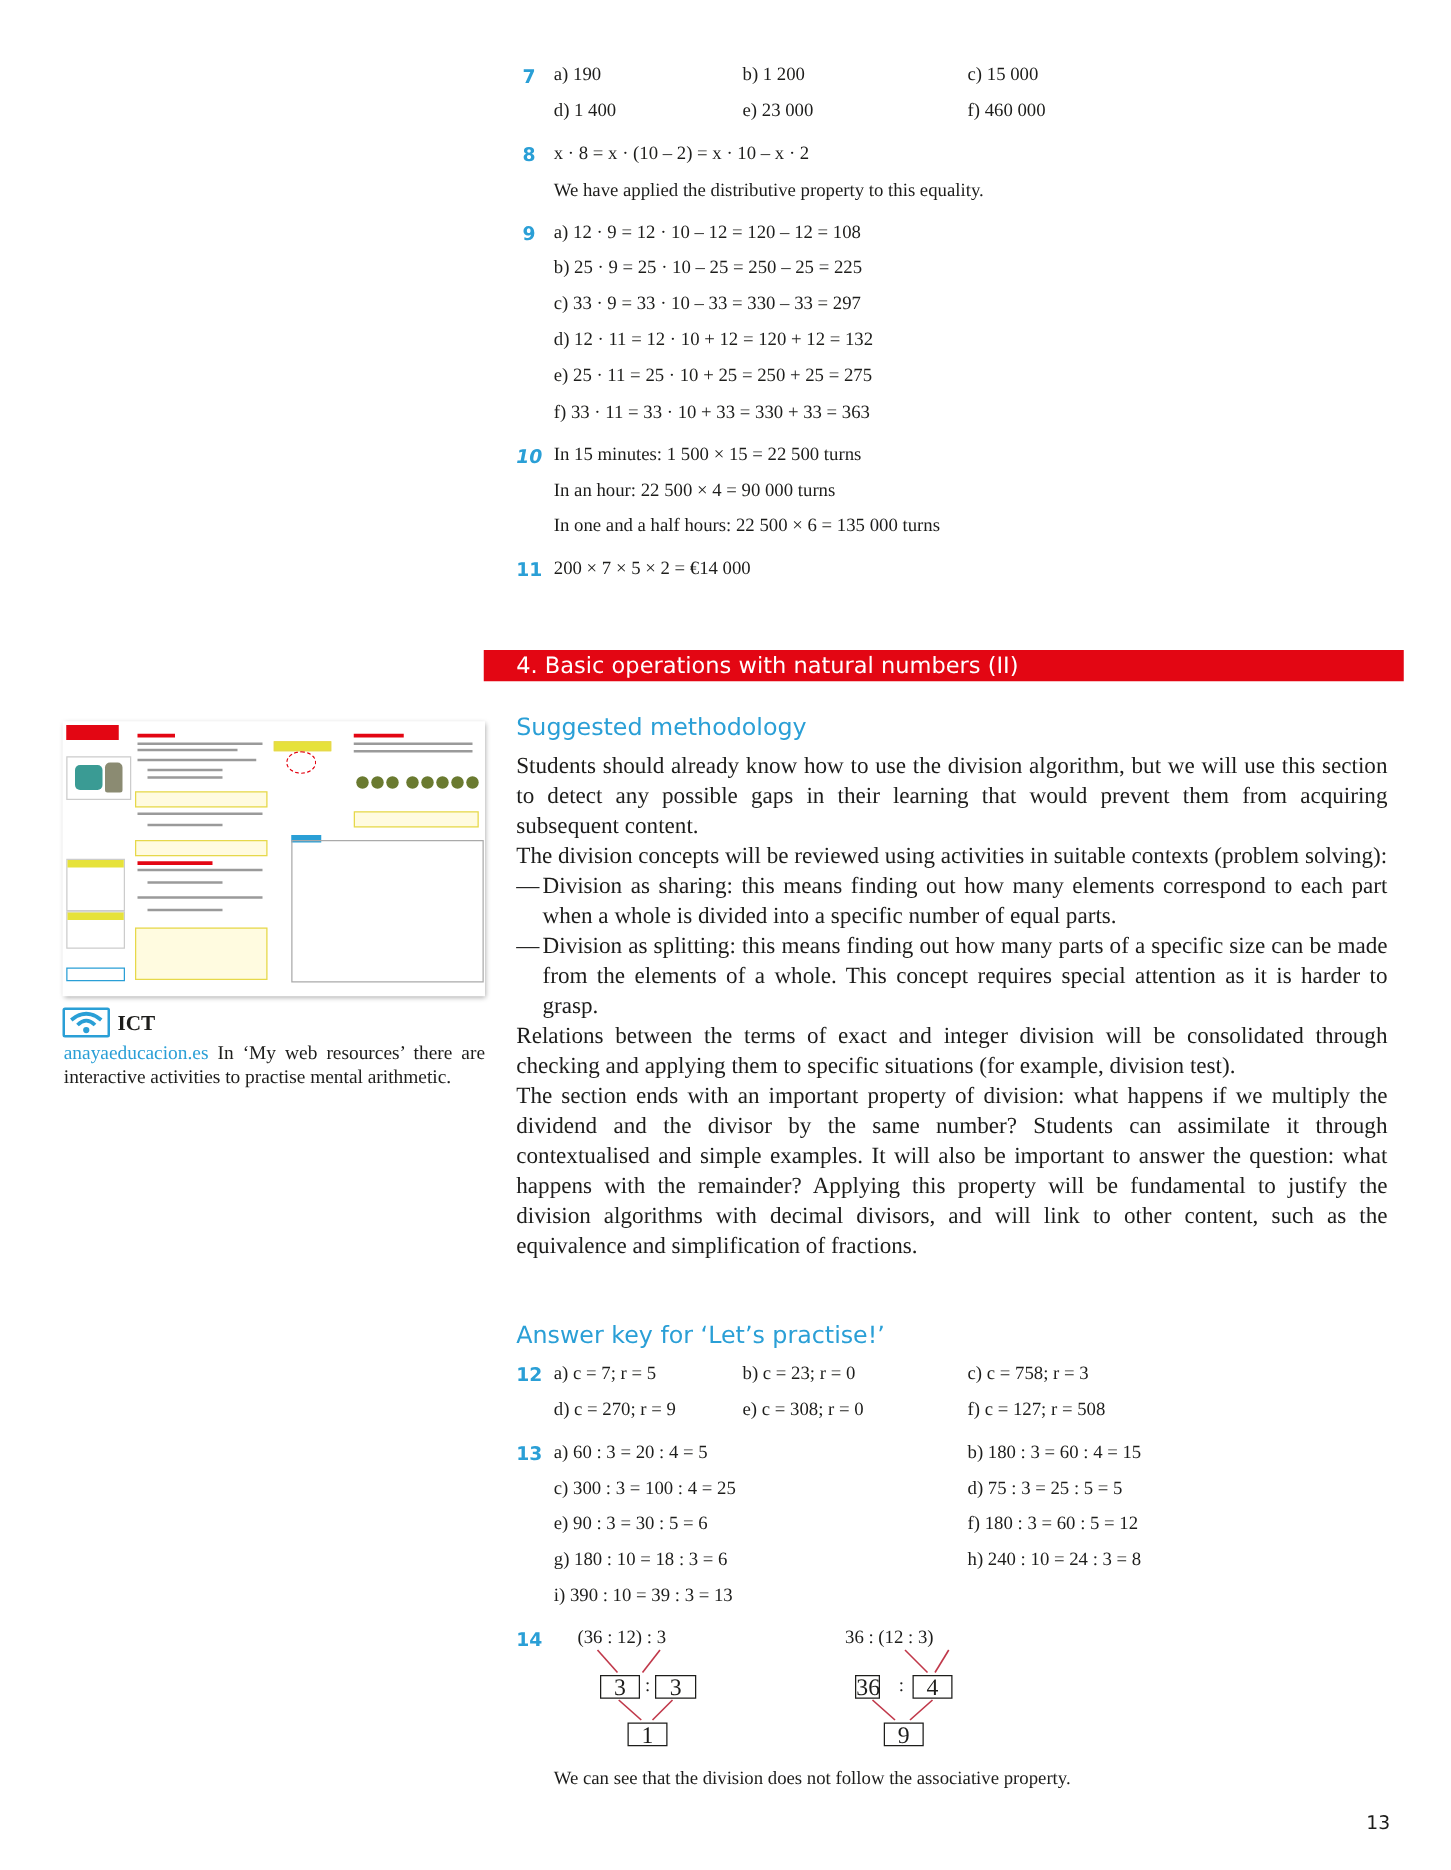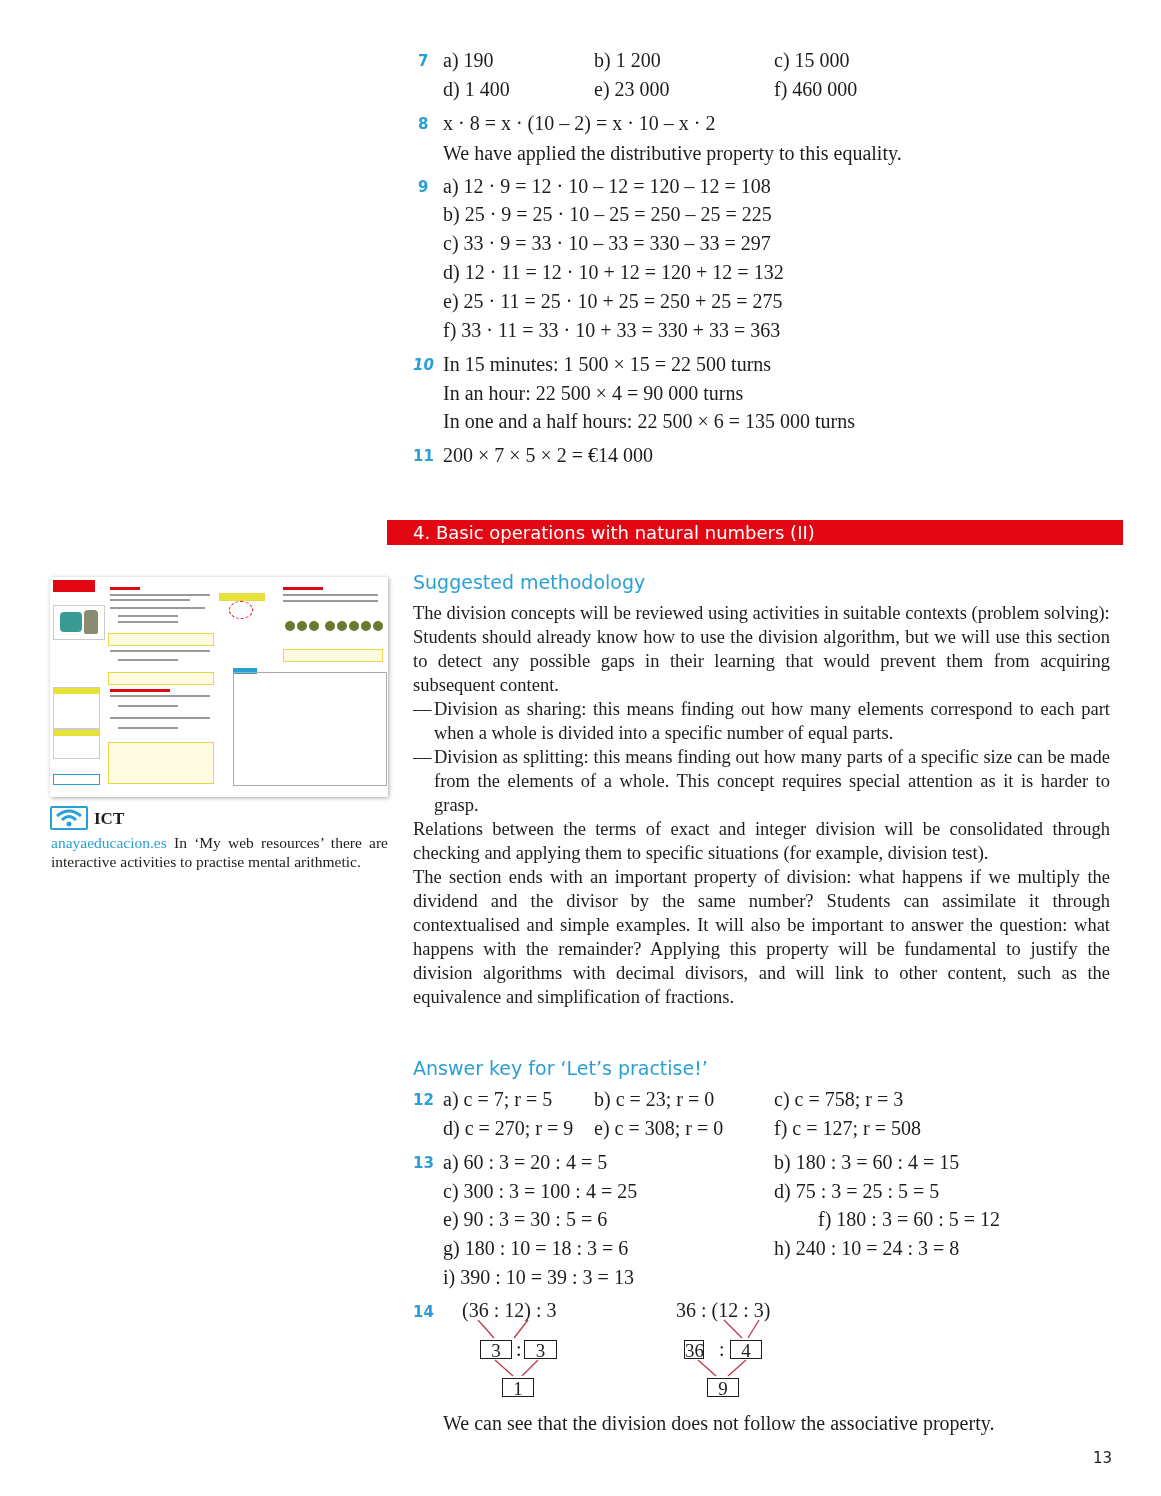--- a/index.html
+++ b/index.html
@@ -1,21 +1,21 @@
 <!DOCTYPE html>
 <html><head>
 <meta charset="utf-8">
 <style>
   html, body { margin: 0; padding: 0; background: #ffffff; }
   body { width: 1161px; height: 1496px; position: relative; overflow: hidden;
          font-family: "Liberation Serif", "DejaVu Serif", serif; color: #1d1d1b; }
 
   .num { position: absolute; font-family: "DejaVu Sans", "Liberation Sans", sans-serif; font-weight: bold;
          color: #2a9fd6; font-size: 15px; }
-  .line { position: absolute; font-size: 20px; white-space: nowrap; line-height: 22px; }
+  .line { position: absolute; font-size: 15px; white-space: nowrap; line-height: 22px; }
   .italic-x { font-style: italic; }
 
   .section-bar { position: absolute; left: 387px; top: 520px; width: 736px; height: 25px;
                  background: #e30613; color: #ffffff; font-family: "DejaVu Sans", "Liberation Sans", sans-serif;
                  font-size: 18px; line-height: 25px; padding-left: 26px; box-sizing: border-box; }
   .heading { position: absolute; color: #2a9fd6; font-family: "DejaVu Sans", "Liberation Sans", sans-serif;
              font-size: 19px; font-weight: 500; white-space: nowrap; }
   .para { position: absolute; left: 413px; width: 697px; font-size: 18.5px; line-height: 24px;
           text-align: justify; }
   .para p { margin: 0; }
@@ -153,22 +153,22 @@
     <circle cx="17" cy="16" r="2.5" fill="#2a9fd6"></circle>
   </svg>
 </div>
 <span class="ict-label">ICT</span>
 <div class="ict-text">
   <span class="ict-link">anayaeducacion.es</span><span> In ‘My web resources’ there are interactive activities to practise mental arithmetic.</span>
 </div>
 
 <div class="heading" style="left:413px;top:571px;">Suggested methodology</div>
 <div class="para" style="top:601px;">
+  <p>Students should already know how to use the division algorithm, but we will use this section to detect any possible gaps in their learning that would prevent them from acquiring subsequent content.</p>
   <p>The division concepts will be reviewed using activities in suitable contexts (problem solving):</p>
-  <p>Students should already know how to use the division algorithm, but we will use this section to detect any possible gaps in their learning that would prevent them from acquiring subsequent content.</p>
   <div class="bullet">
     <span class="dash">—</span>
     <span>Division as sharing: this means finding out how many elements correspond to each part when a whole is divided into a specific number of equal parts.</span>
   </div>
   <div class="bullet">
     <span class="dash">—</span>
     <span>Division as splitting: this means finding out how many parts of a specific size can be made from the elements of a whole. This concept requires special attention as it is harder to grasp.</span>
   </div>
   <p>Relations between the terms of exact and integer division will be consolidated through checking and applying them to specific situations (for example, division test).</p>
   <p>The section ends with an important property of division: what happens if we multiply the dividend and the divisor by the same number? Students can assimilate it through contextualised and simple examples. It will also be important to answer the question: what happens with the remainder? Applying this property will be fundamental to justify the division algorithms with decimal divisors, and will link to other content, such as the equivalence and simplification of fractions.</p>
@@ -186,21 +186,21 @@
   <span class="line" style="left:774px;top:1117px;">f) c = 127;  r = 508</span>
 </div>
 
 <div>
   <span class="num" style="left:413px;top:1154px;">13</span>
   <span class="line" style="left:443px;top:1151px;">a) 60 : 3 = 20 : 4 = 5</span>
   <span class="line" style="left:774px;top:1151px;">b) 180 : 3 = 60 : 4 = 15</span>
   <span class="line" style="left:443px;top:1180px;">c) 300 : 3 = 100 : 4 = 25</span>
   <span class="line" style="left:774px;top:1180px;">d) 75 : 3 = 25 : 5 = 5</span>
   <span class="line" style="left:443px;top:1208px;">e) 90 : 3 = 30 : 5 = 6</span>
-  <span class="line" style="left:818px;top:1208px;">f) 180 : 3 = 60 : 5 = 12</span>
+  <span class="line" style="left:774px;top:1208px;">f) 180 : 3 = 60 : 5 = 12</span>
   <span class="line" style="left:443px;top:1237px;">g) 180 : 10 = 18 : 3 = 6</span>
   <span class="line" style="left:774px;top:1237px;">h) 240 : 10 = 24 : 3 = 8</span>
   <span class="line" style="left:443px;top:1266px;">i) 390 : 10 = 39 : 3 = 13</span>
 </div>
 
 <div>
   <span class="num" style="left:413px;top:1303px;">14</span>
 
   <svg style="position:absolute;left:0;top:0;" width="1161" height="1496">
     <g stroke="#c0384a" stroke-width="1.3" fill="none">

